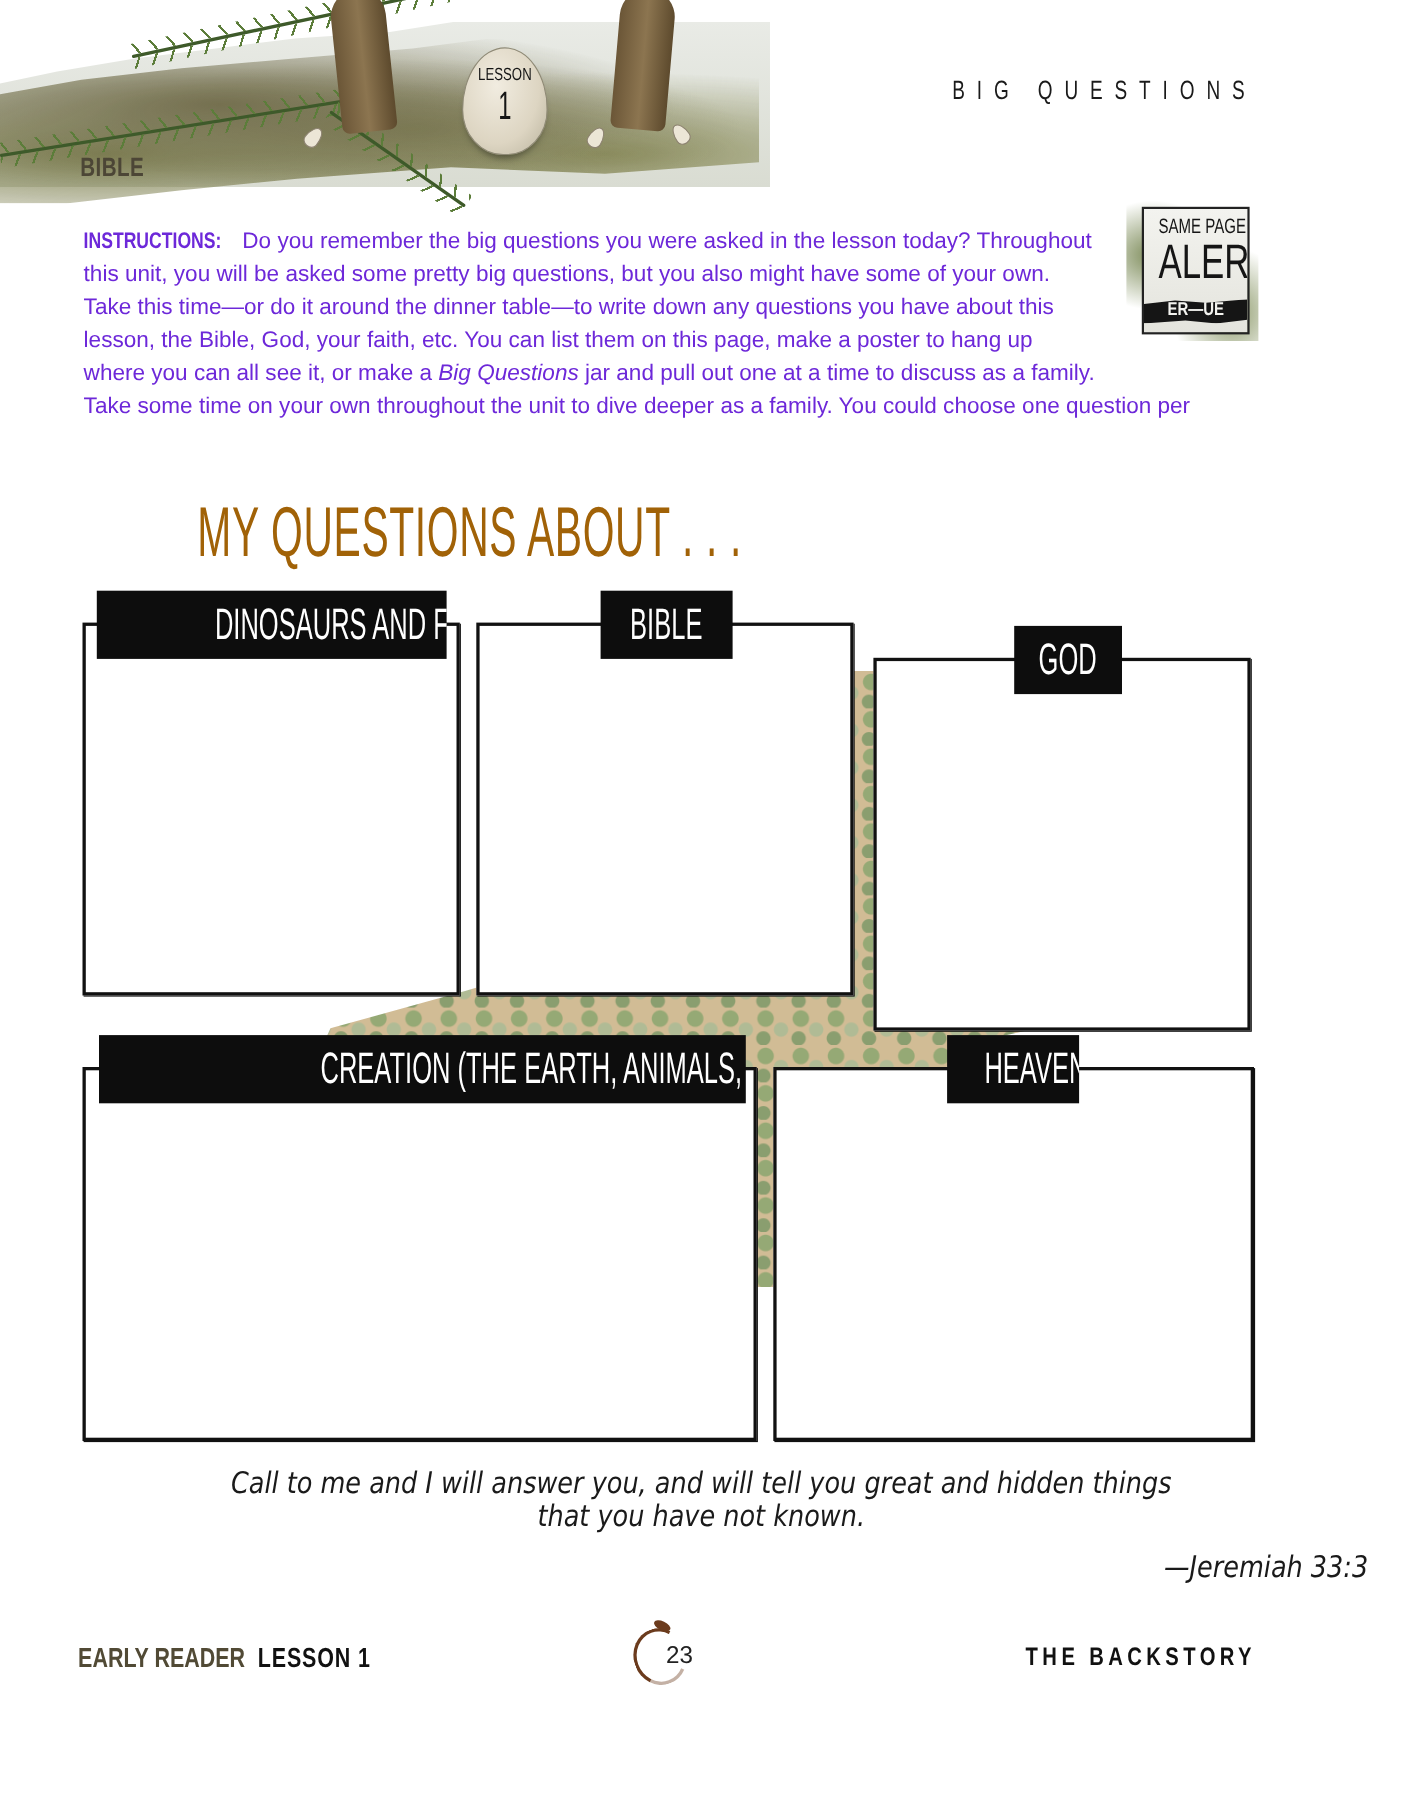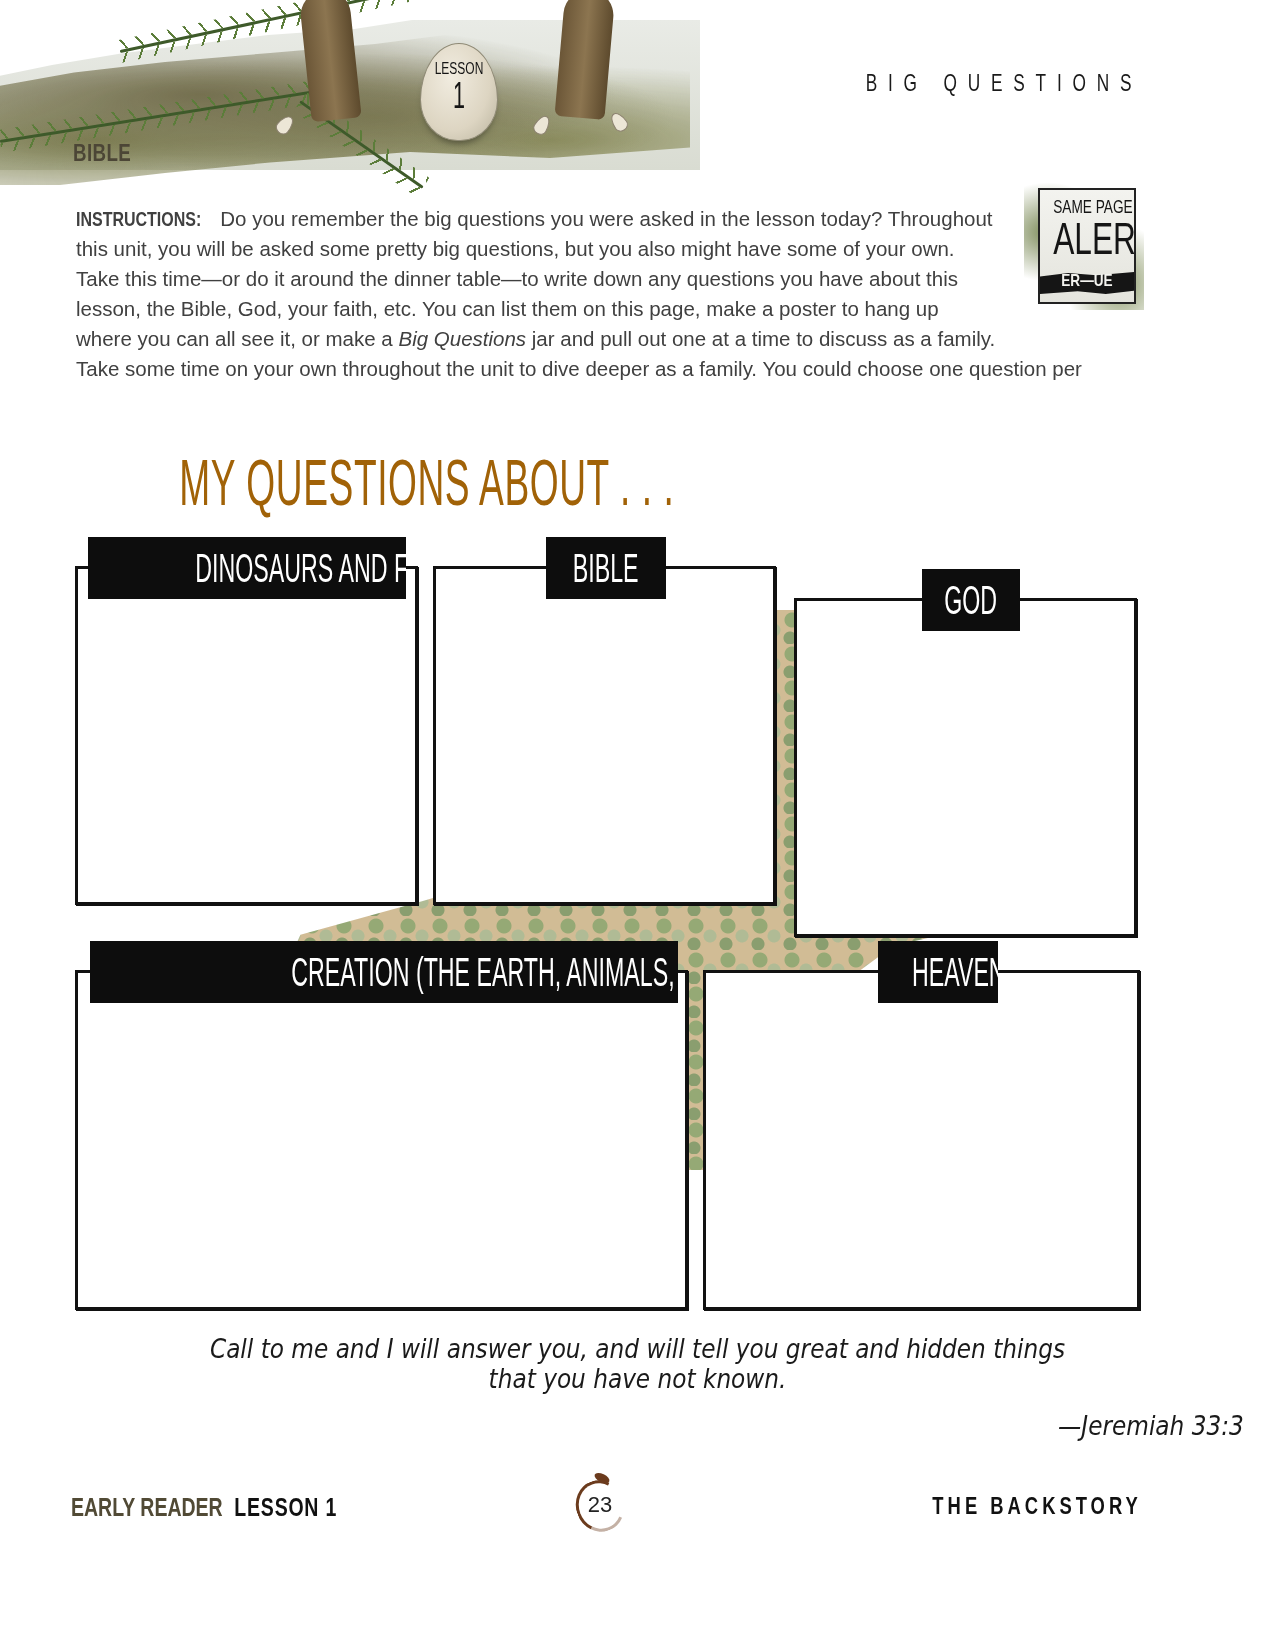--- a/index.html
+++ b/index.html
@@ -73,21 +73,21 @@
   }
   .alert-line1 { display: block; margin-top: 6px; font-family: "Liberation Sans", sans-serif; font-size: 19px; color: #151515; transform: scaleX(0.72); white-space: nowrap; }
   .alert-line2 { display: block; font-family: "Liberation Sans", sans-serif; font-size: 44px; line-height: 42px; color: #151515; transform: scaleX(0.72); white-space: nowrap; }
   .alert-strip { position: absolute; left: 0; right: 0; top: 82px; height: 22px; background: #151515;
     clip-path: polygon(0 20%, 30% 5%, 60% 15%, 100% 0, 100% 85%, 70% 100%, 40% 88%, 0 100%); }
   .alert-code { position: absolute; left: 0; right: 0; top: 81px; font-family: "Liberation Sans", sans-serif; font-weight: bold; font-size: 17px; color: #f3f3ef; transform: scaleX(0.8); }
 
   
   .instructions {
     position: absolute; left: 76px; top: 204px; width: 1090px;
-    font-family: "Liberation Sans", sans-serif; font-size: 20.5px; line-height: 30px; color: #404040;
+    font-family: "Liberation Sans", sans-serif; font-size: 20.5px; line-height: 30px; color: #6d28d9;
   }
   .instr-label { font-weight: bold; display: inline-block; transform: scaleX(0.78); transform-origin: left center; margin-right: -22px; }
   .instr-line { display: block; white-space: nowrap; }
   .instr-line em { font-style: italic; }
 
   
   .main-heading {
     position: absolute; left: 0; right: 0; top: 446px; text-align: left;
     font-family: "Liberation Sans", sans-serif; font-size: 64px; color: #a16207;
   }
@@ -120,21 +120,21 @@
 
   #box-dino  { left: 75px;  top: 566px; width: 343px; height: 339px; }
   #box-dino .qbox-label { left: 10px; width: 318px; }
   #box-bible { left: 433px; top: 566px; width: 343px; height: 339px; }
   #box-bible .qbox-label { left: 110px; width: 120px; }
   #box-god   { left: 794px; top: 598px; width: 343px; height: 339px; }
   #box-god .qbox-label { left: 125px; width: 98px; }
   #box-creation { left: 75px; top: 970px; width: 613px; height: 340px; }
   #box-creation .qbox-label { left: 12px; width: 588px; }
   #box-heaven { left: 703px; top: 970px; width: 437px; height: 340px; }
-  #box-heaven .qbox-label { left: 172px; width: 120px; }
+  #box-heaven .qbox-label { left: 155px; width: 120px; }
 
   .qbox-area { position: absolute; left: 0; right: 0; top: 30px; bottom: 0; border: none; background: transparent; resize: none; outline: none; }
 
   
   .verse {
     position: absolute; left: 0; right: 0; top: 1334px; text-align: center;
     font-family: "DejaVu Sans", sans-serif; font-style: italic; font-size: 27px; line-height: 30px; color: #1a1a1a;
   }
   .verse-line { display: block; transform: scaleX(0.86); }
   .verse-ref { position: absolute; left: 0; right: 16px; top: 1410px; text-align: right; font-family: "DejaVu Sans", sans-serif; font-style: italic; font-size: 27px; color: #1a1a1a; }
@@ -142,21 +142,21 @@
 
   
   .footer-left { position: absolute; left: 71px; top: 1493px; font-family: "Liberation Sans", sans-serif; font-size: 25px; white-space: nowrap; transform: scaleX(0.78); transform-origin: left top; }
   .footer-grade { color: #514a35; font-weight: bold; }
   .footer-lesson { color: #111; font-weight: bold; margin-left: 8px; letter-spacing: 1px; }
 
   .page-num-wrap { position: absolute; left: 570px; top: 1470px; width: 60px; height: 70px; }
   .coffee-ring { position: absolute; left: 6px; top: 10px; width: 48px; height: 52px; border-radius: 50%;
     border: 3px solid #6b3b1d; border-right-color: transparent; border-bottom-color: rgba(107,59,29,0.4); transform: rotate(-20deg); }
   .coffee-blob { position: absolute; left: 24px; top: 4px; width: 16px; height: 8px; border-radius: 50%; background: #6b3b1d; transform: rotate(25deg); }
-  .page-num { position: absolute; left: 0; right: 0; top: 22px; text-align: center; font-family: "Liberation Sans", sans-serif; font-size: 22px; color: #222; }
+  .page-num { position: absolute; left: 0; right: 0; top: 22px; text-align: right; font-family: "Liberation Sans", sans-serif; font-size: 22px; color: #222; }
 
   .footer-right { position: absolute; right: 133px; top: 1493px; font-family: "Liberation Sans", sans-serif; font-weight: bold; font-size: 23px; letter-spacing: 5px; color: #111; transform: scaleX(0.8); transform-origin: right top; }
 </style>
 </head>
 <body>
 
 <div class="banner">
   <div class="banner-torn"></div>
   <div class="banner-land"></div>
   <div class="fern" style="left:0;top:140px;width:360px;transform:rotate(-9deg);"></div>

